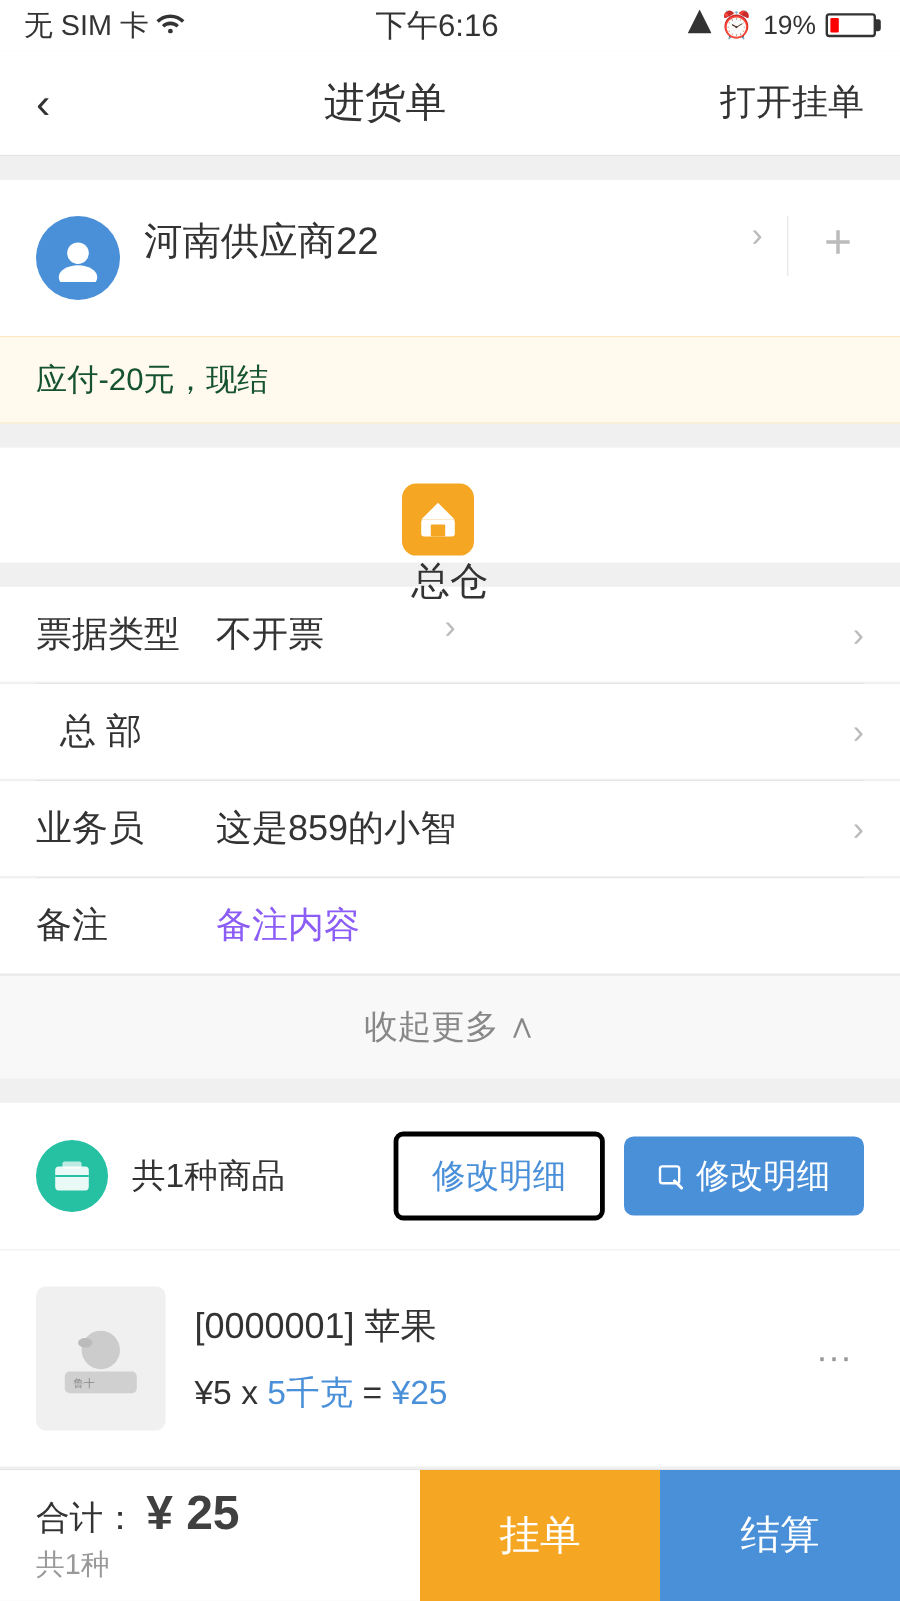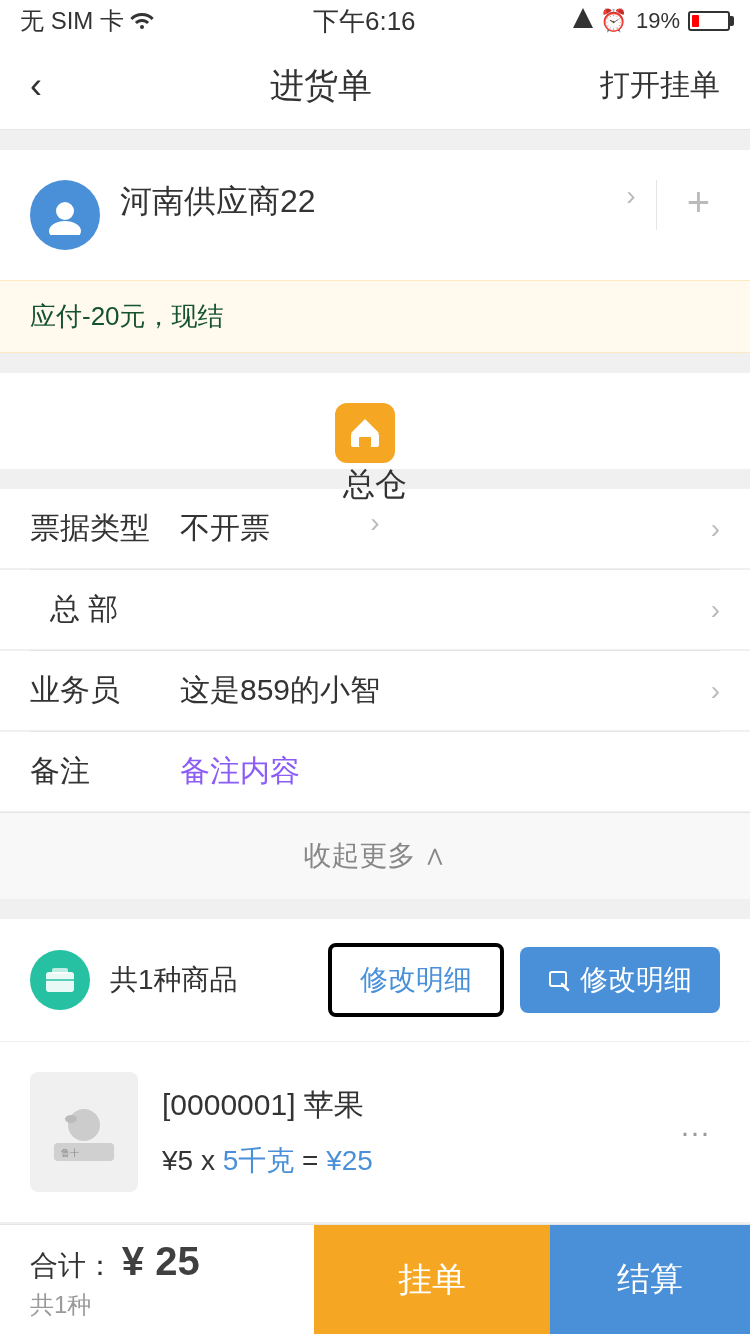--- a/index.html
+++ b/index.html
@@ -212,21 +212,21 @@
       background: #fff;
       display: flex;
       align-items: center;
       border-top: 1px solid #e5e5e5;
     }
     .footer-total {
       flex: 1;
       padding: 0 30px;
     }
     .footer-btn-hold {
-      width: 236px;
+      width: 200px;
       height: 110px;
       background: #f5a623;
       display: flex;
       align-items: center;
       justify-content: center;
       font-size: 34px;
       color: #fff;
       border: none;
       cursor: pointer;
     }

